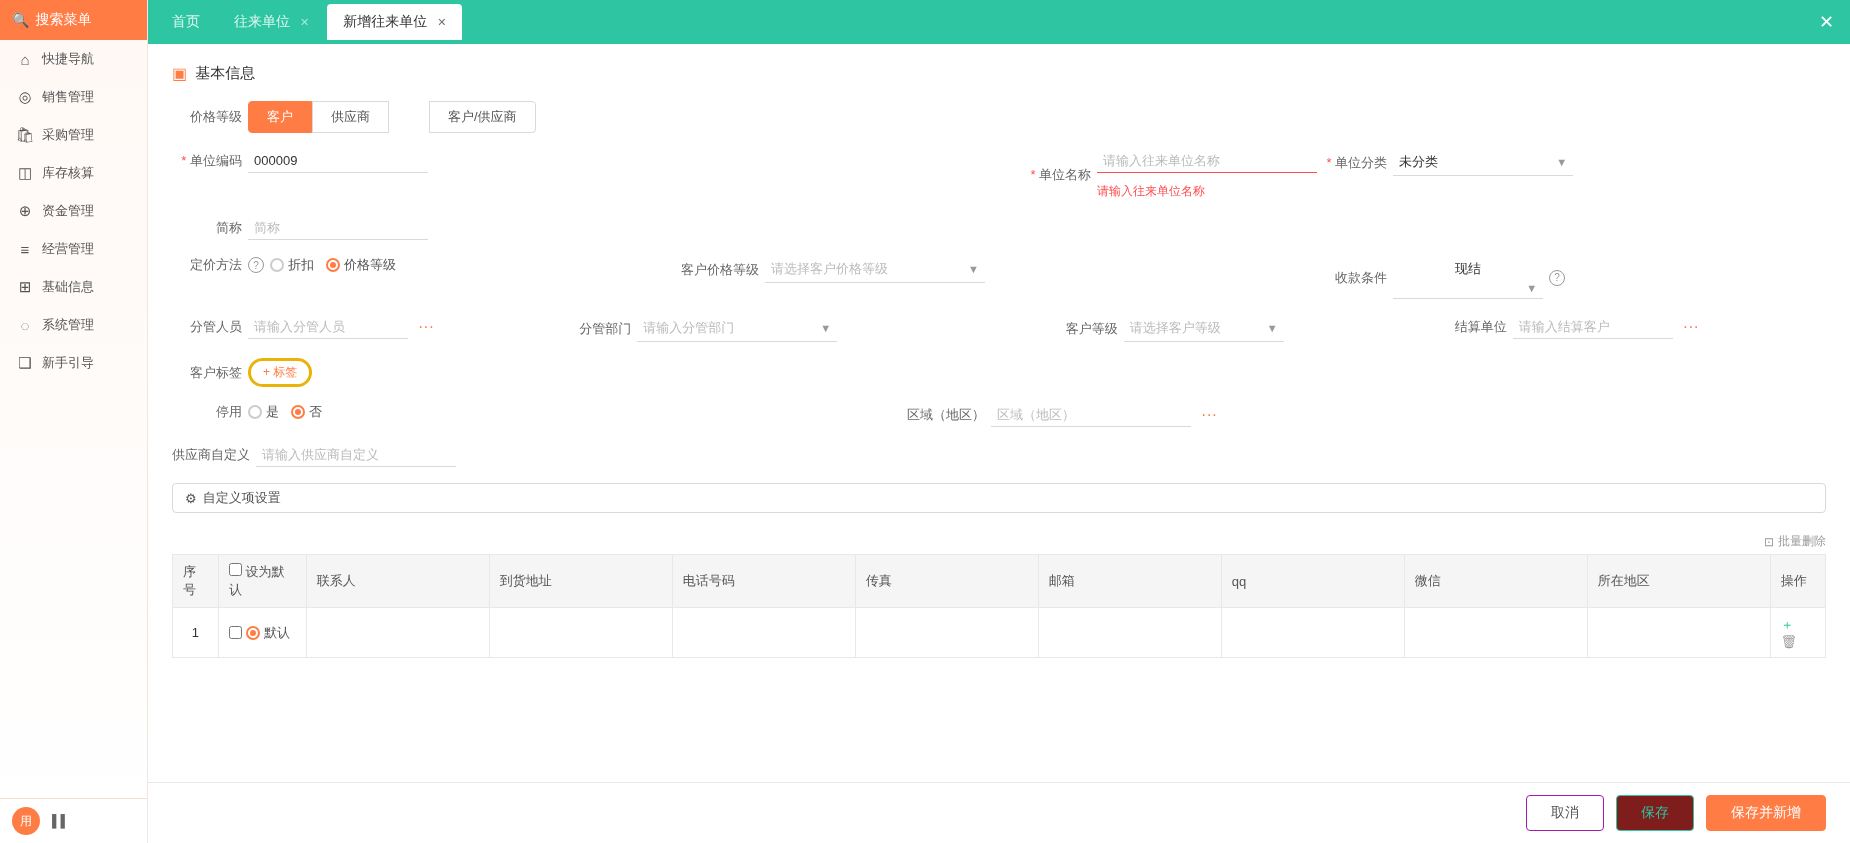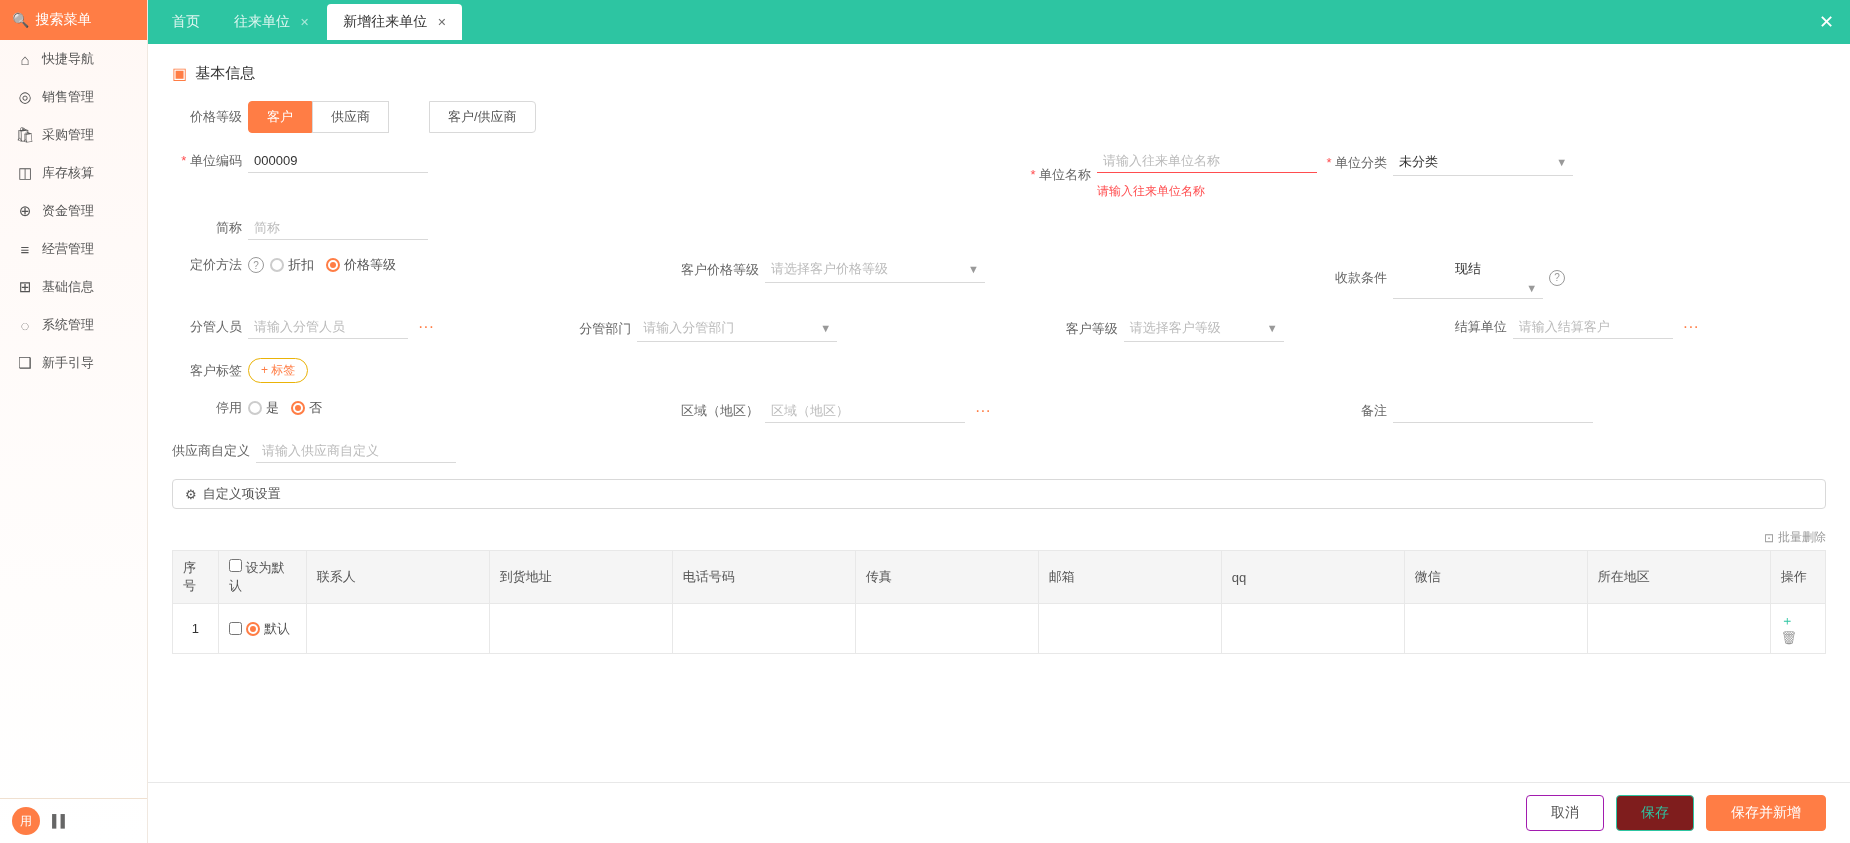--- a/index.html
+++ b/index.html
@@ -173,21 +173,21 @@
     .radio-circle.checked { border-color: #ff7d45; }
     .radio-circle.checked::after {
       content: ''; width: 6px; height: 6px; border-radius: 50%; background: #ff7d45;
     }
 
     
     .more-dots { color: #ff7d45; cursor: pointer; font-size: 16px; margin-left: 4px; }
 
     
     .tag-btn {
-      border: 1px solid #eab308;
+      border: 3px solid #eab308;
       color: #ff7d45;
       background: white;
       border-radius: 20px;
       padding: 3px 12px;
       cursor: pointer;
       font-size: 12px;
       display: flex;
       align-items: center;
       gap: 4px;
     }
@@ -443,24 +443,20 @@
           <div class="radio-item">
             <div class="radio-circle checked"></div>
             <span>否</span>
           </div>
         </div>
       </div>
       <div class="form-field" style="flex:1.5;">
         <span class="form-label">区域（地区）</span>
         <input type="text" class="form-control" style="width: 200px;" placeholder="区域（地区）">
         <span class="more-dots">···</span>
-      </div>
-      <div class="form-field" style="flex:1.2;">
-        <span class="form-label">备注</span>
-        <input type="text" class="form-control" style="width: 200px;">
       </div>
     </div>
 
     <div class="form-row">
       <div class="form-field">
         <span class="form-label">供应商自定义</span>
         <input type="text" class="form-control" style="width: 200px;" placeholder="请输入供应商自定义">
       </div>
     </div>
 

